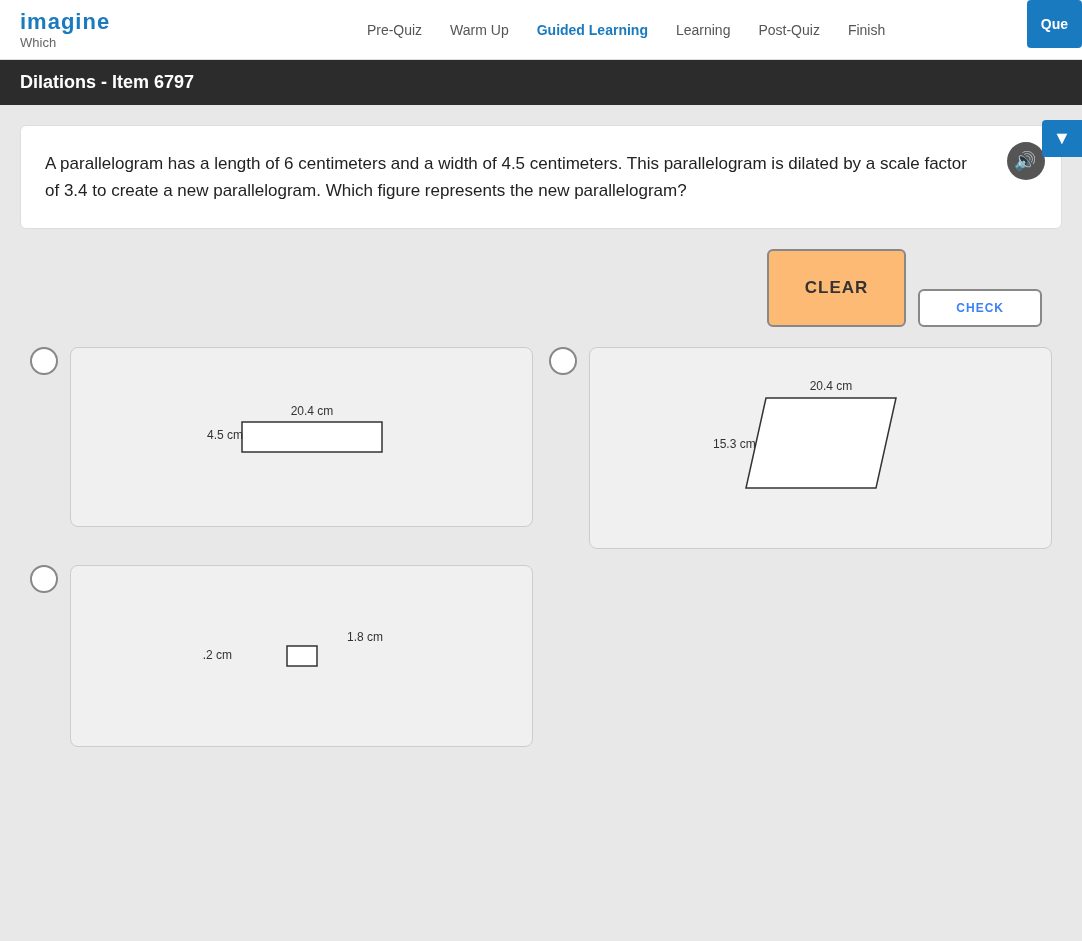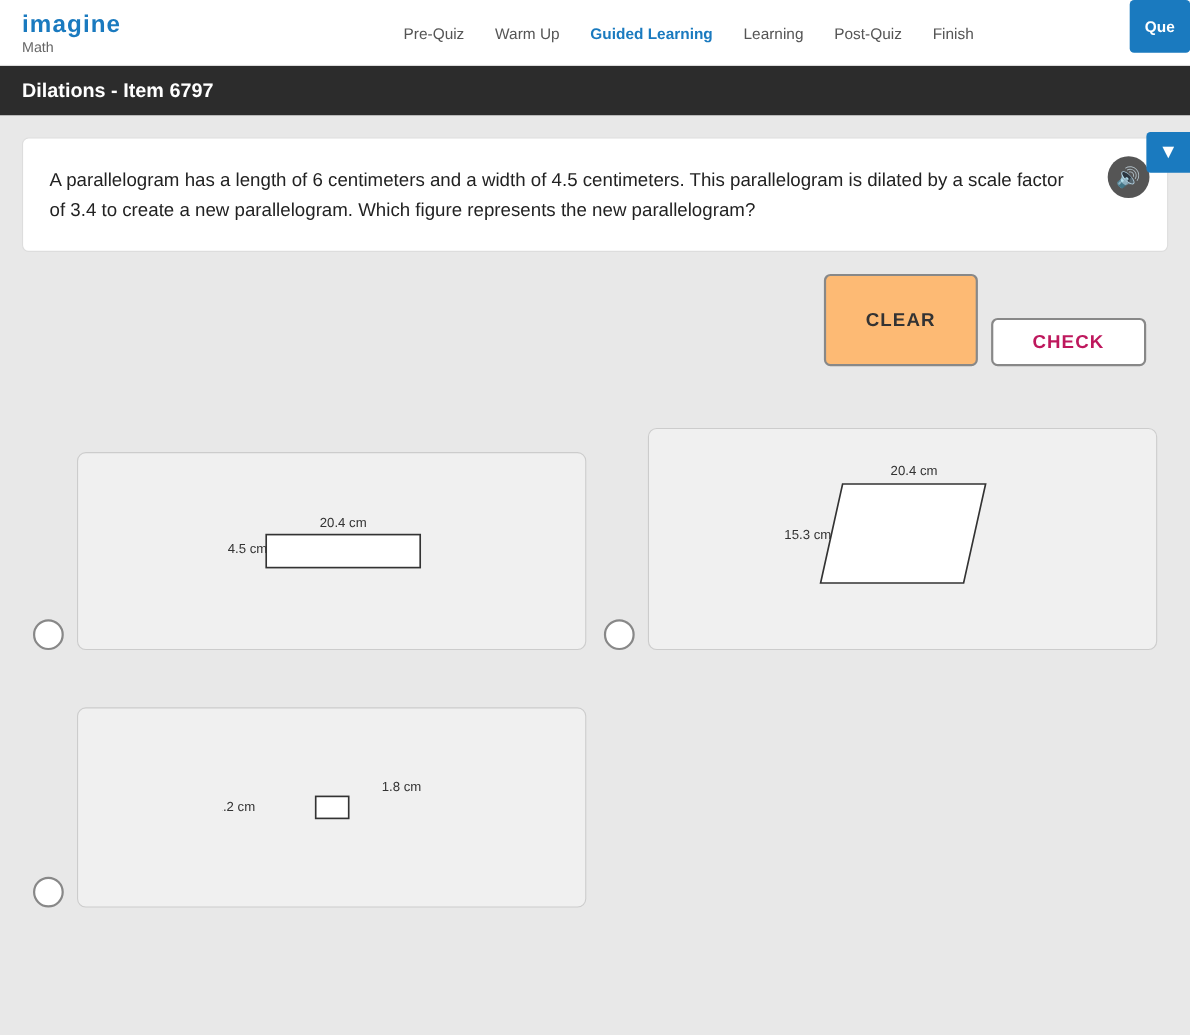--- a/index.html
+++ b/index.html
@@ -130,42 +130,41 @@
       font-size: 17px;
       font-weight: bold;
       padding: 10px 36px;
       border-radius: 6px;
       cursor: pointer;
       letter-spacing: 1px;
     }
     .btn-check {
       background: white;
       border: 2px solid #888;
-      color: #be185d;
-      font-size: 17px;
+      color: #3b82f6;
+      font-size: 12px;
       font-weight: bold;
       padding: 10px 36px;
       border-radius: 6px;
       cursor: pointer;
       letter-spacing: 1px;
       margin-top: 40px;
     }
 
     
     .choices-grid {
       display: grid;
       grid-template-columns: 1fr 1fr;
       gap: 16px;
       padding: 0 10px;
     }
     .choice-item {
       display: flex;
-      align-items: flex-end;
+      align-items: flex-start;
       gap: 12px;
-      margin-top: 36px;
     }
     .radio-circle {
       width: 28px;
       height: 28px;
       border-radius: 50%;
       border: 2px solid #888;
       background: white;
       flex-shrink: 0;
       cursor: pointer;
     }
@@ -201,21 +200,21 @@
       font-size: 18px;
       cursor: pointer;
     }
   </style>
 </head>
 <body>
 
 <div class="top-nav">
   <div class="logo-area">
     <span class="logo-text">imagine</span>
-    <span class="logo-sub">Math</span>
+    <span class="logo-sub">Which</span>
   </div>
   <div class="nav-steps">
     <span class="nav-step">Pre-Quiz</span>
     <span class="nav-step">Warm Up</span>
     <span class="nav-step active">Guided Learning</span>
     <span class="nav-step">Learning</span>
     <span class="nav-step">Post-Quiz</span>
     <span class="nav-step">Finish</span>
   </div>
   <div class="que-btn">Que</div>

